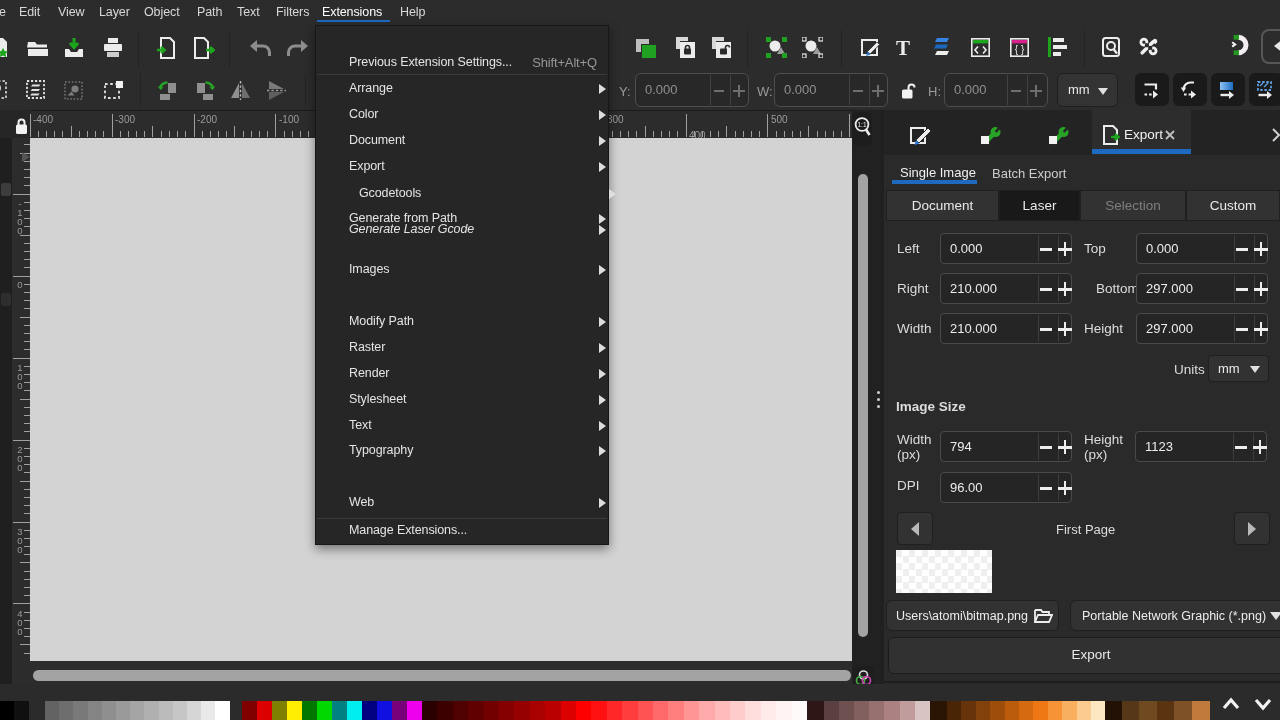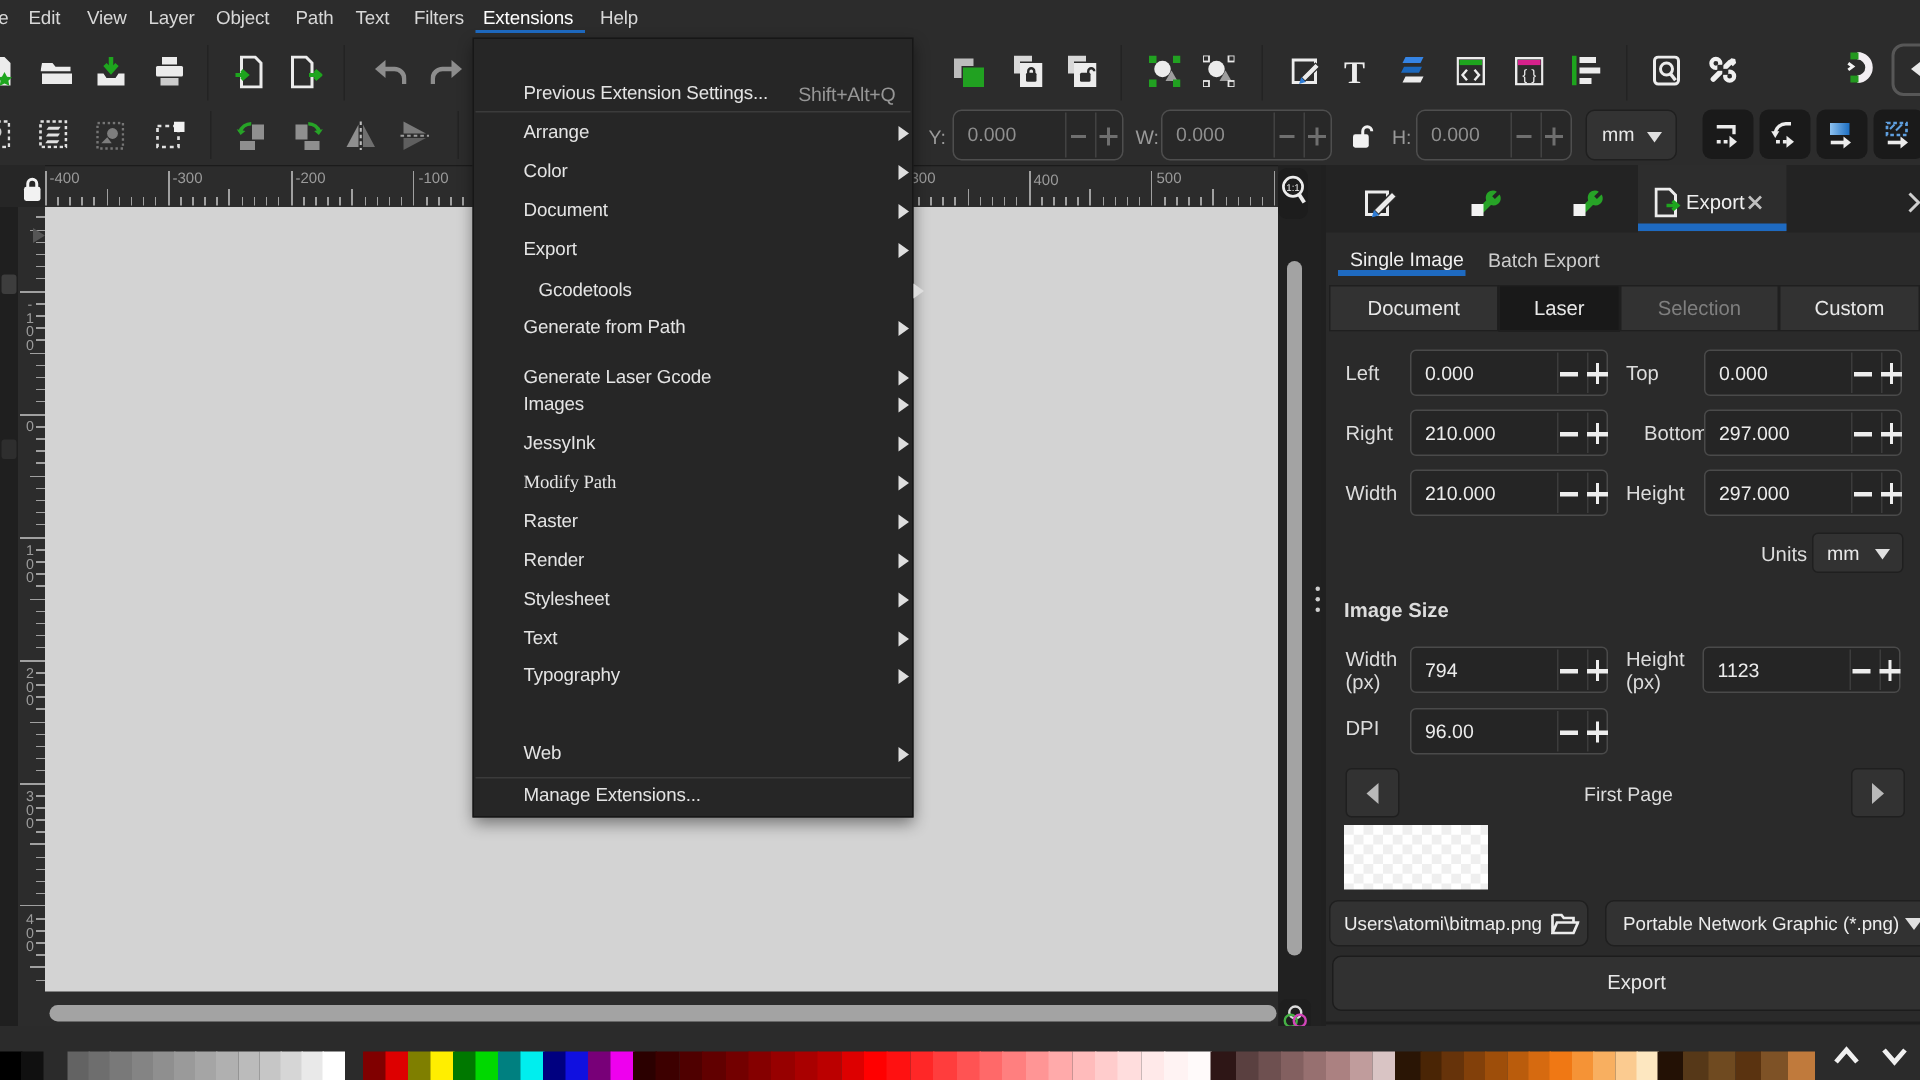--- a/index.html
+++ b/index.html
@@ -468,21 +468,21 @@
         <line x1="819.5" y1="3" x2="819.5" y2="26" stroke="#a0a0a0" stroke-width="1"></line>
       </svg>
     <span class="rlab" style="left:3px; top:3px;">-400</span>
     <span class="rlab" style="left:85px; top:3px;">-300</span>
     <span class="rlab" style="left:167px; top:3px;">-200</span>
     <span class="rlab" style="left:249px; top:3px;">-100</span>
     <span class="rlab" style="left:334px; top:3px;">0</span>
     <span class="rlab" style="left:413px; top:3px;">100</span>
     <span class="rlab" style="left:495px; top:3px;">200</span>
     <span class="rlab" style="left:577px; top:3px;">300</span>
-    <span class="rlab" style="left:659px; top:4px;">400</span>
+    <span class="rlab" style="left:659px; top:19px;">400</span>
     <span class="rlab" style="left:741px; top:3px;">500</span>
   </div>
   <div id="vruler">
     <svg id="vticks" class="abs" style="left:0; top:0;" width="18" height="523" shape-rendering="crispEdges">
         <line x1="12" y1="6.5" x2="18" y2="6.5" stroke="#a0a0a0" stroke-width="1"></line>
         <line x1="8" y1="15.5" x2="18" y2="15.5" stroke="#a0a0a0" stroke-width="1"></line>
         <line x1="12" y1="23.5" x2="18" y2="23.5" stroke="#a0a0a0" stroke-width="1"></line>
         <line x1="12" y1="31.5" x2="18" y2="31.5" stroke="#a0a0a0" stroke-width="1"></line>
         <line x1="12" y1="39.5" x2="18" y2="39.5" stroke="#a0a0a0" stroke-width="1"></line>
         <line x1="12" y1="47.5" x2="18" y2="47.5" stroke="#a0a0a0" stroke-width="1"></line>
@@ -866,33 +866,29 @@
         <div class="sub"></div>
       </div>
       <div class="menuitem" style="top: 155px; margin-left: 10px;">
         <span class="lab">Gcodetools</span>
         <div class="sub"></div>
       </div>
       <div class="menuitem" style="top: 179.7px;">
         <span class="lab">Generate from Path</span>
         <div class="sub"></div>
       </div>
-      <div class="menuitem" style="top: 213px;">
+      <div class="menuitem" style="top: 191px; font-style: italic;">
         <span class="lab">Generate Laser Gcode</span>
         <div class="sub"></div>
       </div>
       <div class="menuitem" style="top: 231.4px;">
         <span class="lab">Images</span>
         <div class="sub"></div>
       </div>
-      <div class="menuitem" style="top: 257.3px;">
-        <span class="lab">JessyInk</span>
-        <div class="sub"></div>
-      </div>
-      <div class="menuitem" style="top: 283.1px; font-family: Liberation Serif, serif;">
+      <div class="menuitem" style="top: 283.1px;">
         <span class="lab">Modify Path</span>
         <div class="sub"></div>
       </div>
       <div class="menuitem" style="top: 309px;">
         <span class="lab">Raster</span>
         <div class="sub"></div>
       </div>
       <div class="menuitem" style="top: 334.9px;">
         <span class="lab">Render</span>
         <div class="sub"></div>

